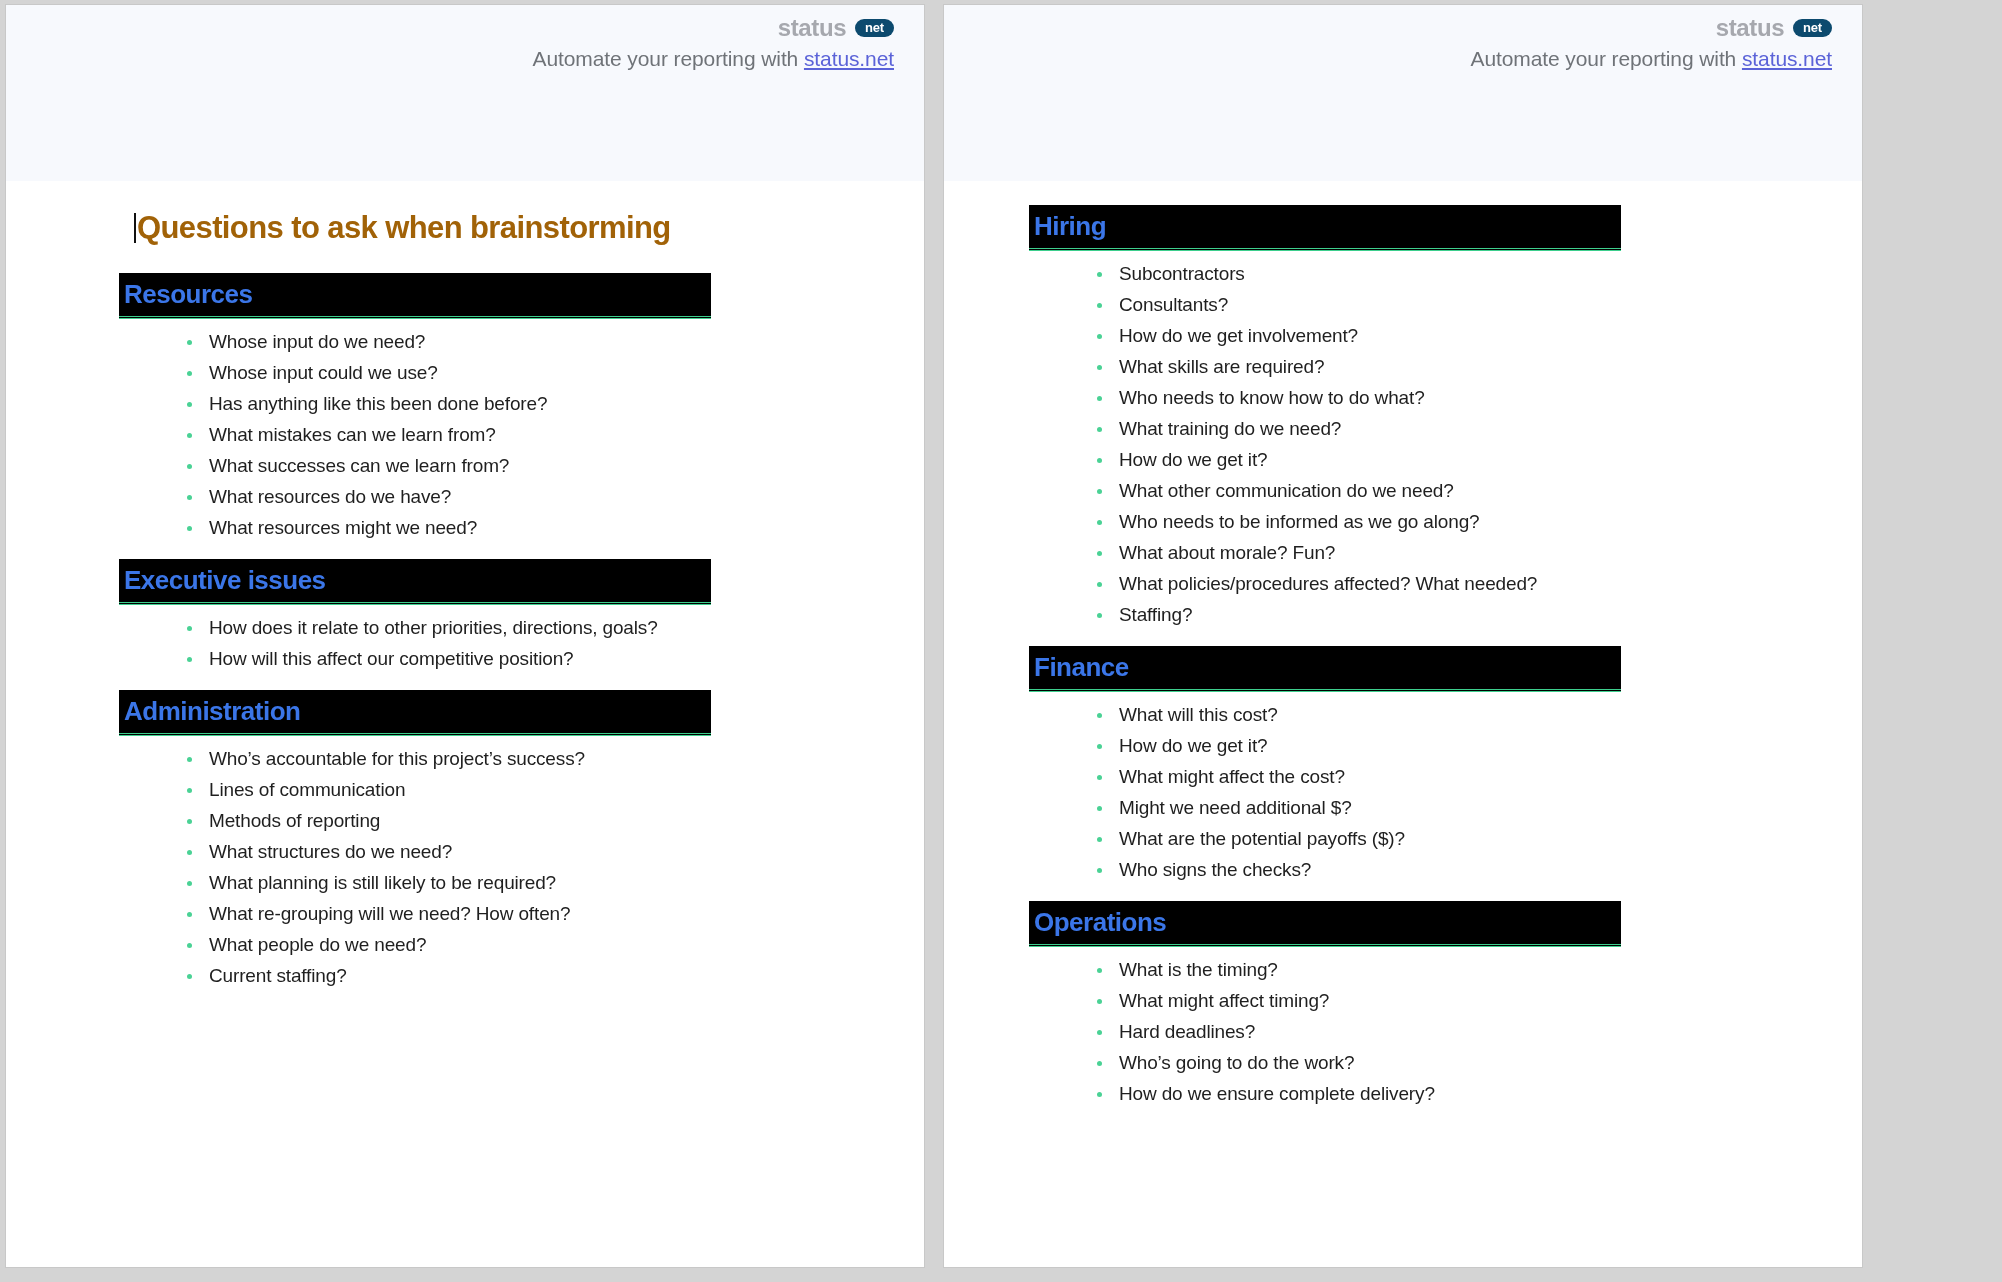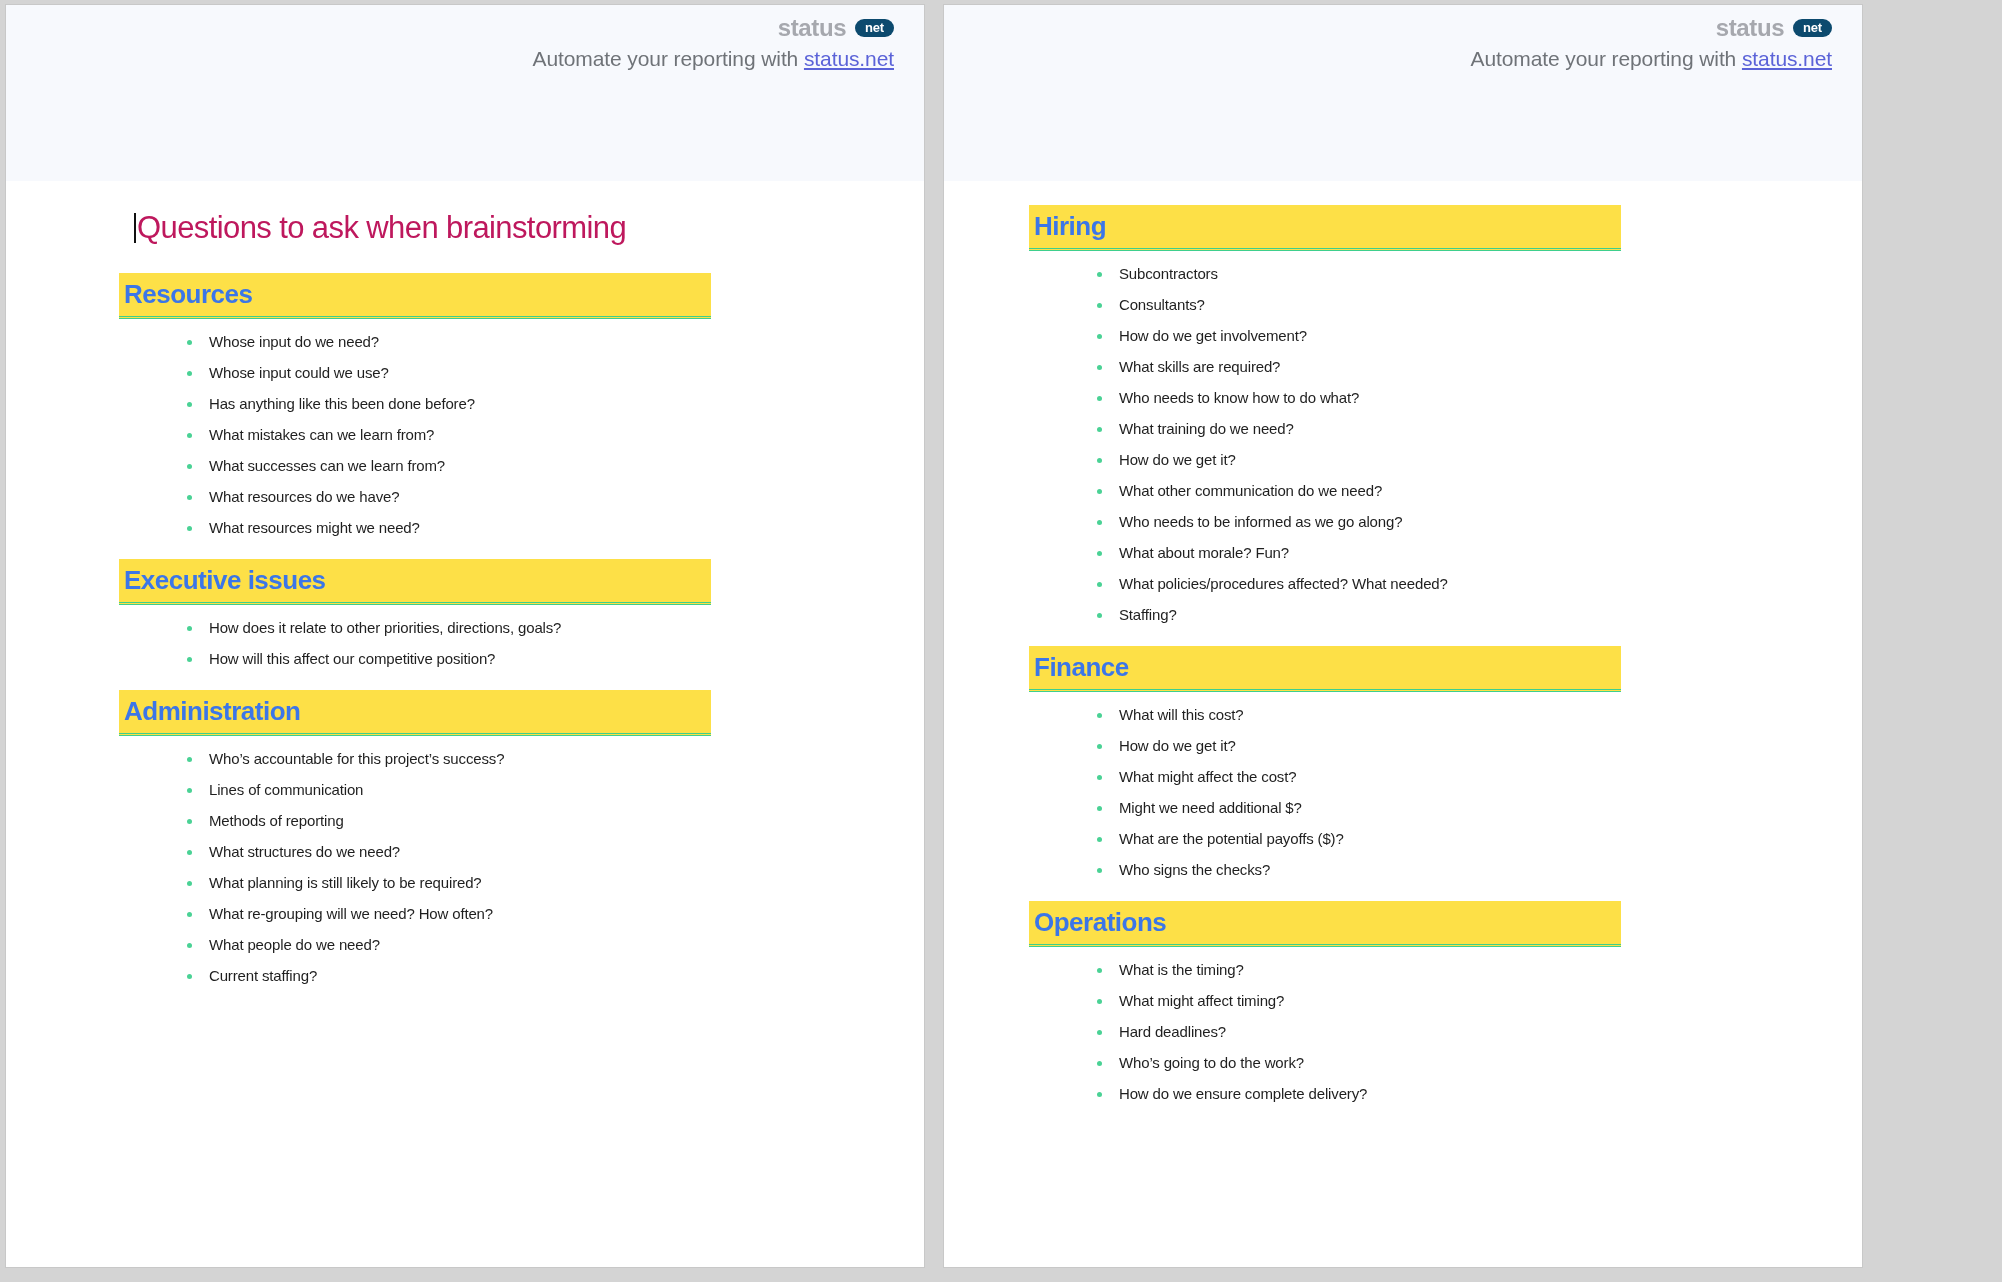--- a/index.html
+++ b/index.html
@@ -78,23 +78,23 @@
     text-decoration: underline;
   }
   
   .page-body {
     padding: 0 40px 0 0;
   }
   .page-left .page-body { padding-left: 113px; }
   .page-right .page-body { padding-left: 85px; }
 
   .doc-title {
-    color: #be185d;
+    color: #a16207;
     font-size: 31px;
-    font-weight: normal;
+    font-weight: bold;
     letter-spacing: -0.6px;
     margin: 28px 0 0 0;
     position: relative;
     display: inline-block;
     line-height: 38px;
     white-space: nowrap;
     padding-left: 15px;
   }
   .caret {
     display: inline-block;
@@ -102,39 +102,39 @@
     height: 30px;
     background: #111111;
     vertical-align: -5px;
     margin-right: 1px;
   }
   .section { margin-top: 22px; }
   .page-left .section:first-child { margin-top: 26px; }
   .page-right .section:first-child { margin-top: 24px; }
 
   .section-heading {
-    background: #fde047;
+    background: #000000;
     width: 592px;
     box-sizing: border-box;
     padding: 5px 0 6px 5px;
     border-bottom: 3px double #3ecf8e;
     color: #3b76e8;
     font-size: 26px;
     font-weight: bold;
     letter-spacing: -0.5px;
     line-height: 32px;
   }
   .bullets {
     list-style: none;
     margin: 14px 0 0 0;
     padding: 0 0 0 68px;
   }
   .bullets li {
     position: relative;
-    font-size: 15px;
+    font-size: 19px;
     color: #1f1f1f;
     line-height: 18px;
     padding: 0 0 0 22px;
     margin-bottom: 13px;
     letter-spacing: -0.15px;
   }
   .bullets li:before {
     content: "";
     position: absolute;
     left: 0;

